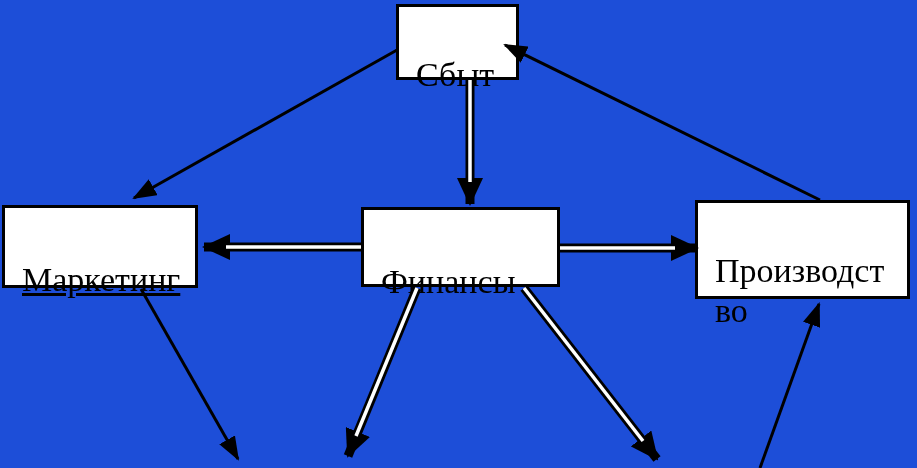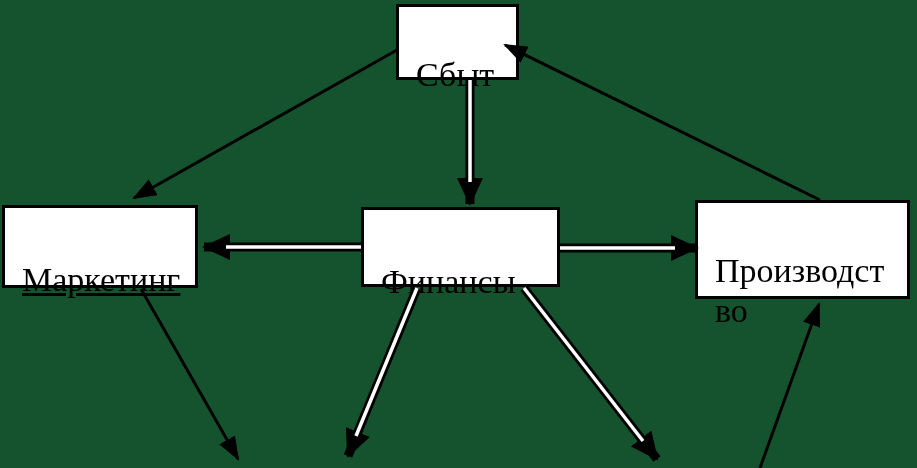--- a/index.html
+++ b/index.html
@@ -4,21 +4,21 @@
 <style>
   html, body {
     margin: 0;
     padding: 0;
     background: #ffffff;
   }
   .canvas {
     position: relative;
     width: 917px;
     height: 468px;
-    background: #14532d;
+    background: #1d4ed8;
     overflow: hidden;
     font-family: "Liberation Serif", "DejaVu Serif", serif;
   }
   .node {
     position: absolute;
     box-sizing: border-box;
     background: #ffffff;
     border: 3px solid #000000;
     color: #000000;
     font-size: 34px;

